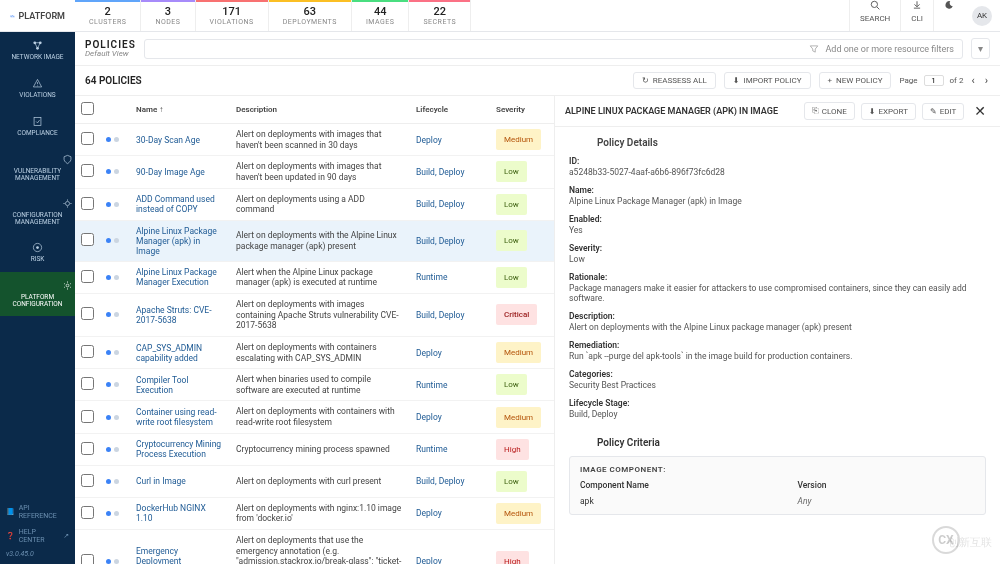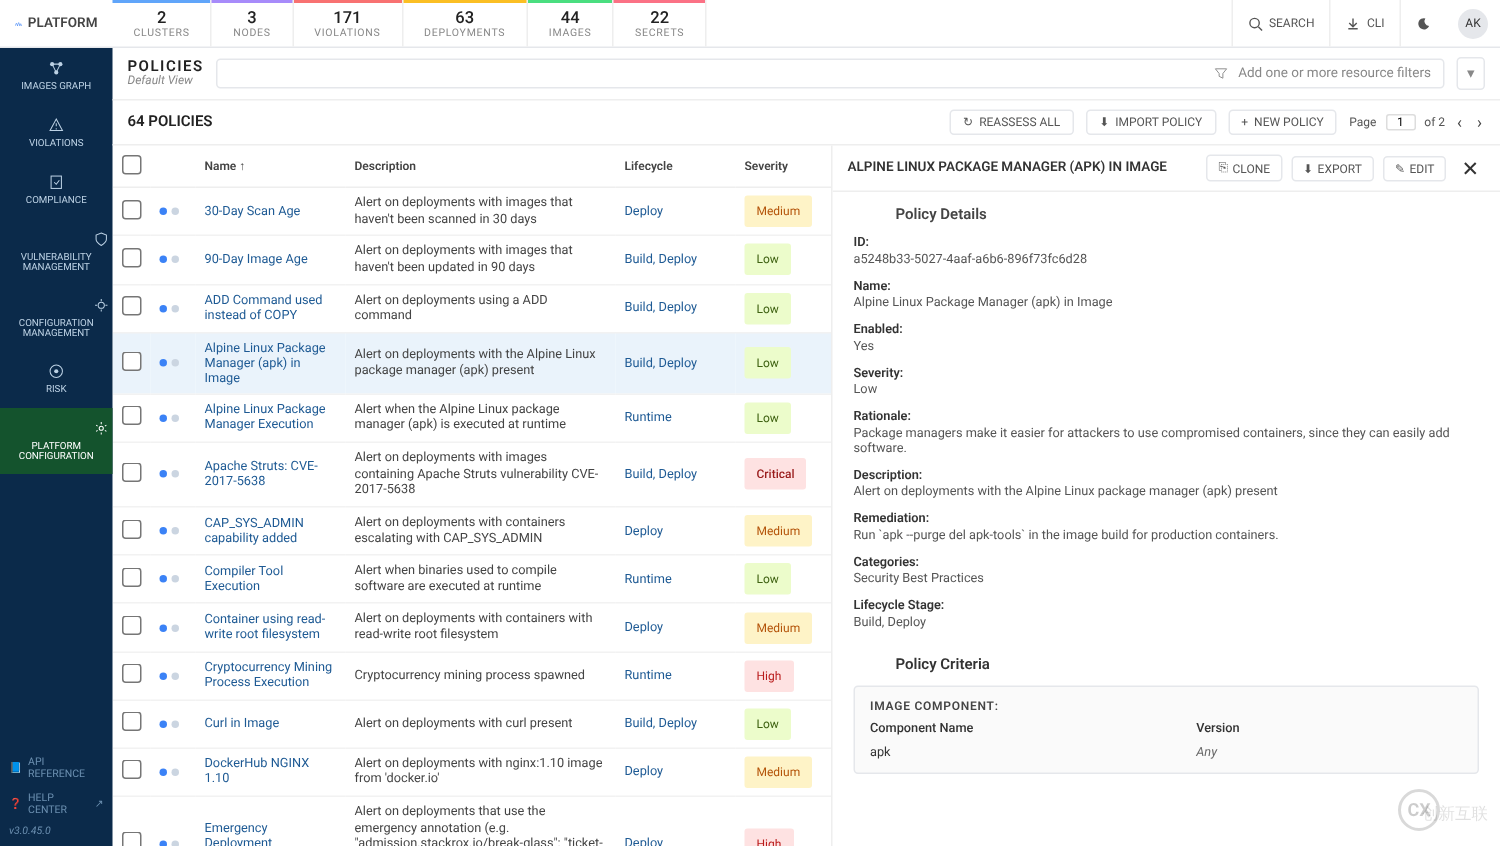--- a/index.html
+++ b/index.html
@@ -13,21 +13,21 @@
 .stat::before { content: ""; position: absolute; top: 0; left: 0; right: 0; height: 2px; }
 .stat.t1::before { background: #60a5fa; }
 .stat.t2::before { background: #a78bfa; }
 .stat.t3::before { background: #f87171; }
 .stat.t4::before { background: #fbbf24; }
 .stat.t5::before { background: #4ade80; }
 .stat.t6::before { background: #fb7185; }
 .stat .num { font-size: 11px; font-weight: 500; color: #222; }
 .stat .lbl { font-size: 7px; color: #888; letter-spacing: 0.5px; }
 .top-actions { margin-left: auto; display: flex; align-items: center; gap: 0; }
-.ta { display: flex; align-items: center; gap: 4px; padding: 0 10px; height: 100%; font-size: 8px; color: #555; cursor: pointer; border-left: 1px solid #eee; }
+.ta { display: flex; align-items: center; gap: 4px; padding: 0 10px; height: 100%; font-size: 8px; color: #555; cursor: pointer; border-left: 1px solid #eee; flex-direction: column; }
 .avatar { width: 20px; height: 20px; border-radius: 50%; background: #e5e7eb; display: flex; align-items: center; justify-content: center; font-size: 8px; margin: 0 8px; }
 .body { display: flex; flex: 1; min-height: 0; }
 .sidebar { width: 75px; background: #0b2a4a; display: flex; flex-direction: column; }
 .side-item { display: flex; flex-direction: column; align-items: center; justify-content: center; gap: 3px; height: 38px; color: #bcd1e4; font-size: 6.5px; text-align: center; line-height: 1.1; padding: 4px 2px; cursor: pointer; position: relative; }
 .side-item.tall { height: 44px; align-items: flex-end; }
 .side-item.active { background: #3b82f6; color: #fff; }
 .side-item.active2 { background: #14532d; color: #fff; }
 .side-item svg { width: 11px; height: 11px; }
 .side-bottom { margin-top: auto; }
 .side-foot { color: #6b8fb0; font-size: 7px; padding: 4px 6px; display: flex; align-items: center; gap: 4px; cursor: pointer; }
@@ -151,21 +151,21 @@
 
   <div class="body">
     <div class="sidebar">
       <div class="side-item">
           <svg viewBox="0 0 16 16">
             <circle cx="4" cy="4" r="2" fill="currentColor"></circle>
             <circle cx="12" cy="4" r="2" fill="currentColor"></circle>
             <circle cx="8" cy="12" r="2" fill="currentColor"></circle>
             <path d="M4 4 L12 4 L8 12 Z" stroke="currentColor" fill="none"></path>
           </svg>
-          <span>IMAGES GRAPH</span>
+          <span>NETWORK IMAGE</span>
         </div>
       <div class="side-item">
           <svg viewBox="0 0 16 16">
             <path d="M8 2 L14 13 H2 Z" stroke="currentColor" fill="none"></path>
             <path d="M8 6 V9 M8 11 V12" stroke="currentColor"></path>
           </svg>
           <span>VIOLATIONS</span>
         </div>
       <div class="side-item">
           <svg viewBox="0 0 16 16">

